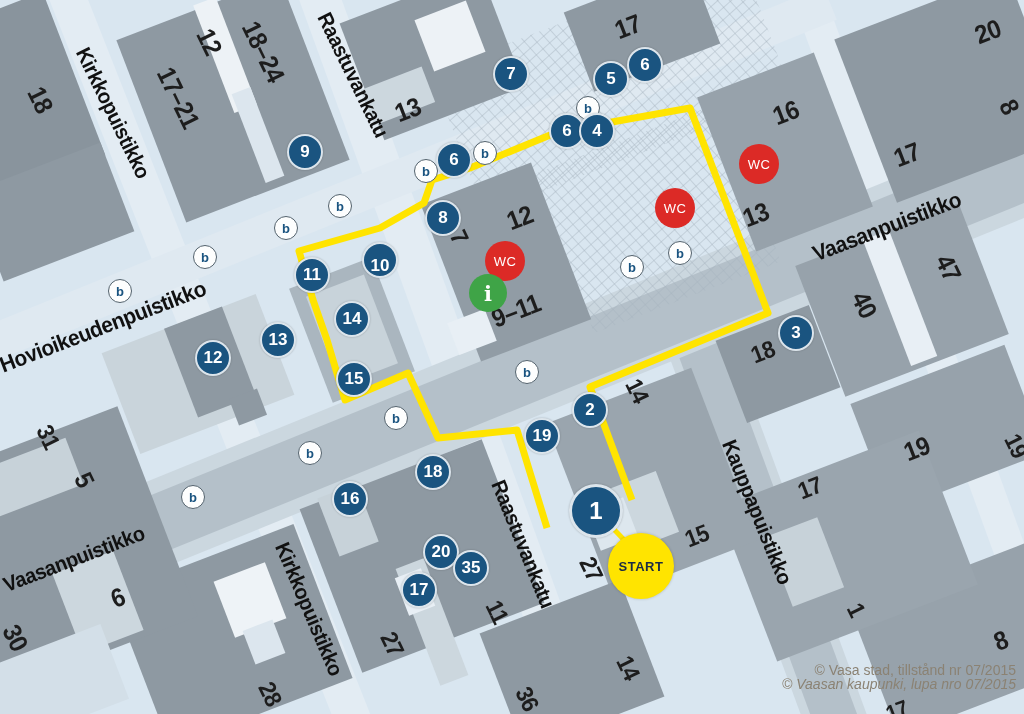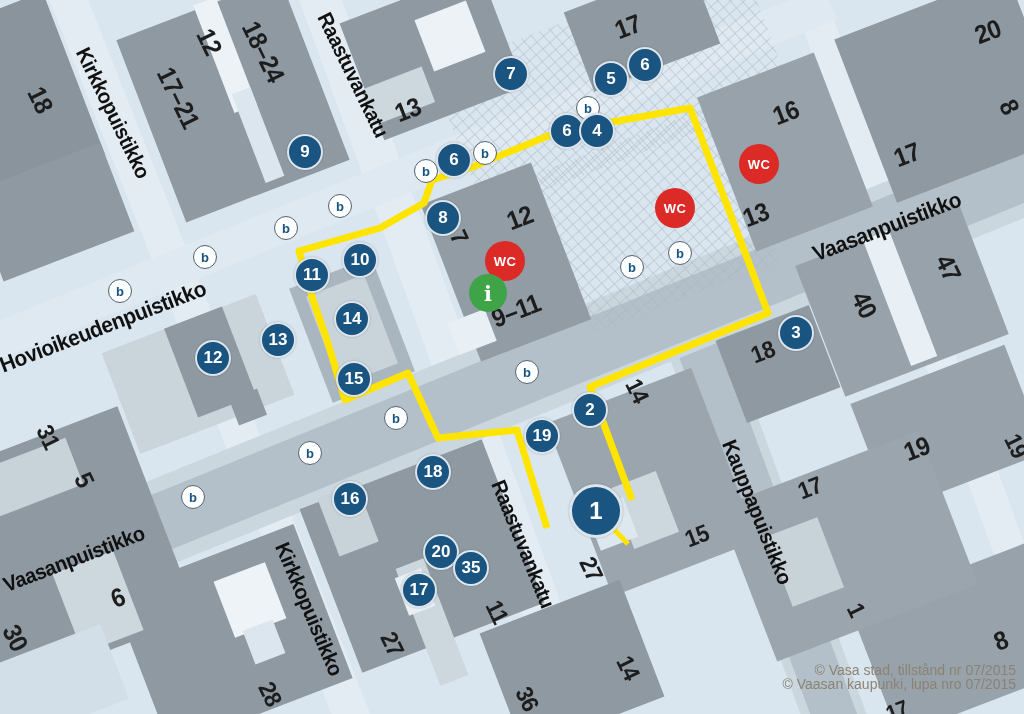--- a/index.html
+++ b/index.html
@@ -15,31 +15,31 @@
         background:#1a5480;border:2px solid rgba(255,255,255,.85);box-sizing:border-box;
         display:flex;align-items:center;justify-content:center;
         color:#fff;font-weight:bold;font-size:17px;box-shadow:0 0 2px rgba(0,0,0,.25);}
   .marker.large{width:54px;height:54px;margin:-27px 0 0 -27px;font-size:24px;border-width:3px;}
   .bstop{position:absolute;width:24px;height:24px;margin:-12px 0 0 -12px;border-radius:50%;
         background:#fdfefe;border:1.5px solid #53626d;box-sizing:border-box;
         display:flex;align-items:center;justify-content:center;
         color:#1a5480;font-weight:bold;font-size:13px;}
   .wc{position:absolute;width:40px;height:40px;margin:-20px 0 0 -20px;border-radius:50%;
         background:#dc2a26;display:flex;align-items:center;justify-content:center;
-        color:#fff;font-weight:bold;font-size:13px;letter-spacing:.5px;}
+        color:#fff;font-weight:normal;font-size:13px;letter-spacing:.5px;}
   .info{position:absolute;width:38px;height:38px;margin:-19px 0 0 -19px;border-radius:50%;
         background:#3fa447;display:flex;align-items:center;justify-content:center;
         color:#fff;font-weight:bold;font-size:21px;font-family:"DejaVu Serif",serif;}
   .start-bubble{position:absolute;width:66px;height:66px;margin:-33px 0 0 -33px;border-radius:50%;
         background:#ffe400;display:flex;align-items:center;justify-content:center;
         color:#1b2b45;font-weight:bold;font-size:13px;letter-spacing:.5px;
         box-shadow:0 0 3px rgba(0,0,0,.2);}
   .copyright{position:absolute;right:8px;color:#8b8273;font-size:14px;line-height:14px;
         text-align:right;white-space:nowrap;}
-  #cr1{top:663px;} #cr2{top:677px;}
+  #cr1{top:663px;} #cr2{top:677px;font-style:italic;}
 </style>
 </head>
 <body>
 
 <div id="stage">
 
   <svg id="map-svg" width="1024" height="714" viewBox="0 0 1024 714">
     <defs>
       <pattern id="mgrid" width="9" height="9" patternUnits="userSpaceOnUse" patternTransform="rotate(-21)">
         <path d="M0 0H9M0 0V9" stroke="#a6b4be" stroke-width="0.9" fill="none"></path>
@@ -208,20 +208,23 @@
   </div>
       <div class="wc" style="left: 675px; top: 208px;">
     <span>WC</span>
   </div>
       <div class="wc" style="left: 759px; top: 164px;">
     <span>WC</span>
   </div>
       <div class="info" style="left: 488px; top: 293px;">
     <span>i</span>
   </div>
+      <div class="start-bubble" style="left: 641px; top: 566px;">
+    <span>START</span>
+  </div>
     </div>
   <div class="layer" id="markers-layer">
       <div class="marker" style="left: 305px; top: 152px;">
     <span>9</span>
   </div>
       <div class="marker" style="left: 511px; top: 74px;">
     <span>7</span>
   </div>
       <div class="marker" style="left: 611px; top: 79px;">
     <span>5</span>
@@ -234,21 +237,21 @@
   </div>
       <div class="marker" style="left: 597px; top: 131px;">
     <span>4</span>
   </div>
       <div class="marker" style="left: 454px; top: 160px;">
     <span>6</span>
   </div>
       <div class="marker" style="left: 443px; top: 218px;">
     <span>8</span>
   </div>
-      <div class="marker" style="left: 360px; top: 260px;">
+      <div class="marker" style="left: 380px; top: 260px; align-items: flex-end;">
     <span>10</span>
   </div>
       <div class="marker" style="left: 312px; top: 275px;">
     <span>11</span>
   </div>
       <div class="marker" style="left: 352px; top: 319px;">
     <span>14</span>
   </div>
       <div class="marker" style="left: 278px; top: 340px;">
     <span>13</span>

